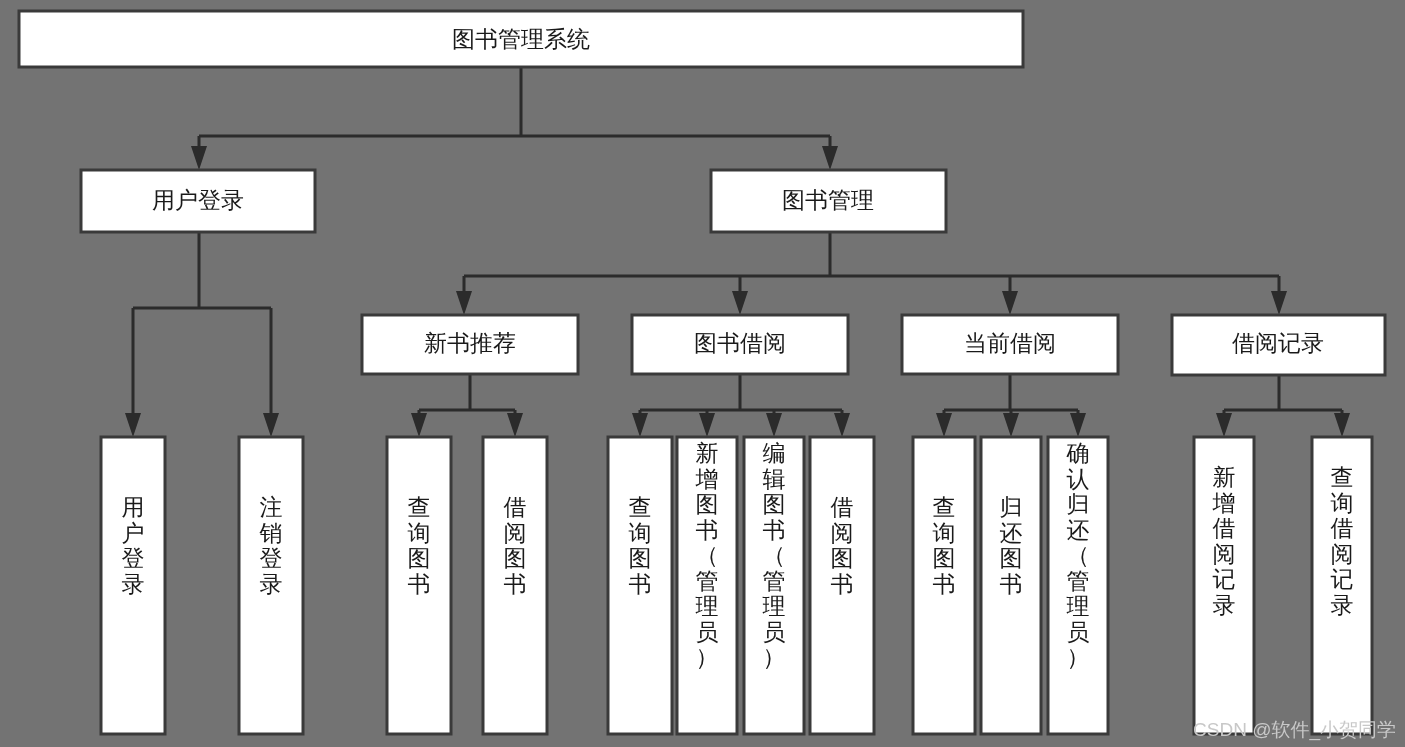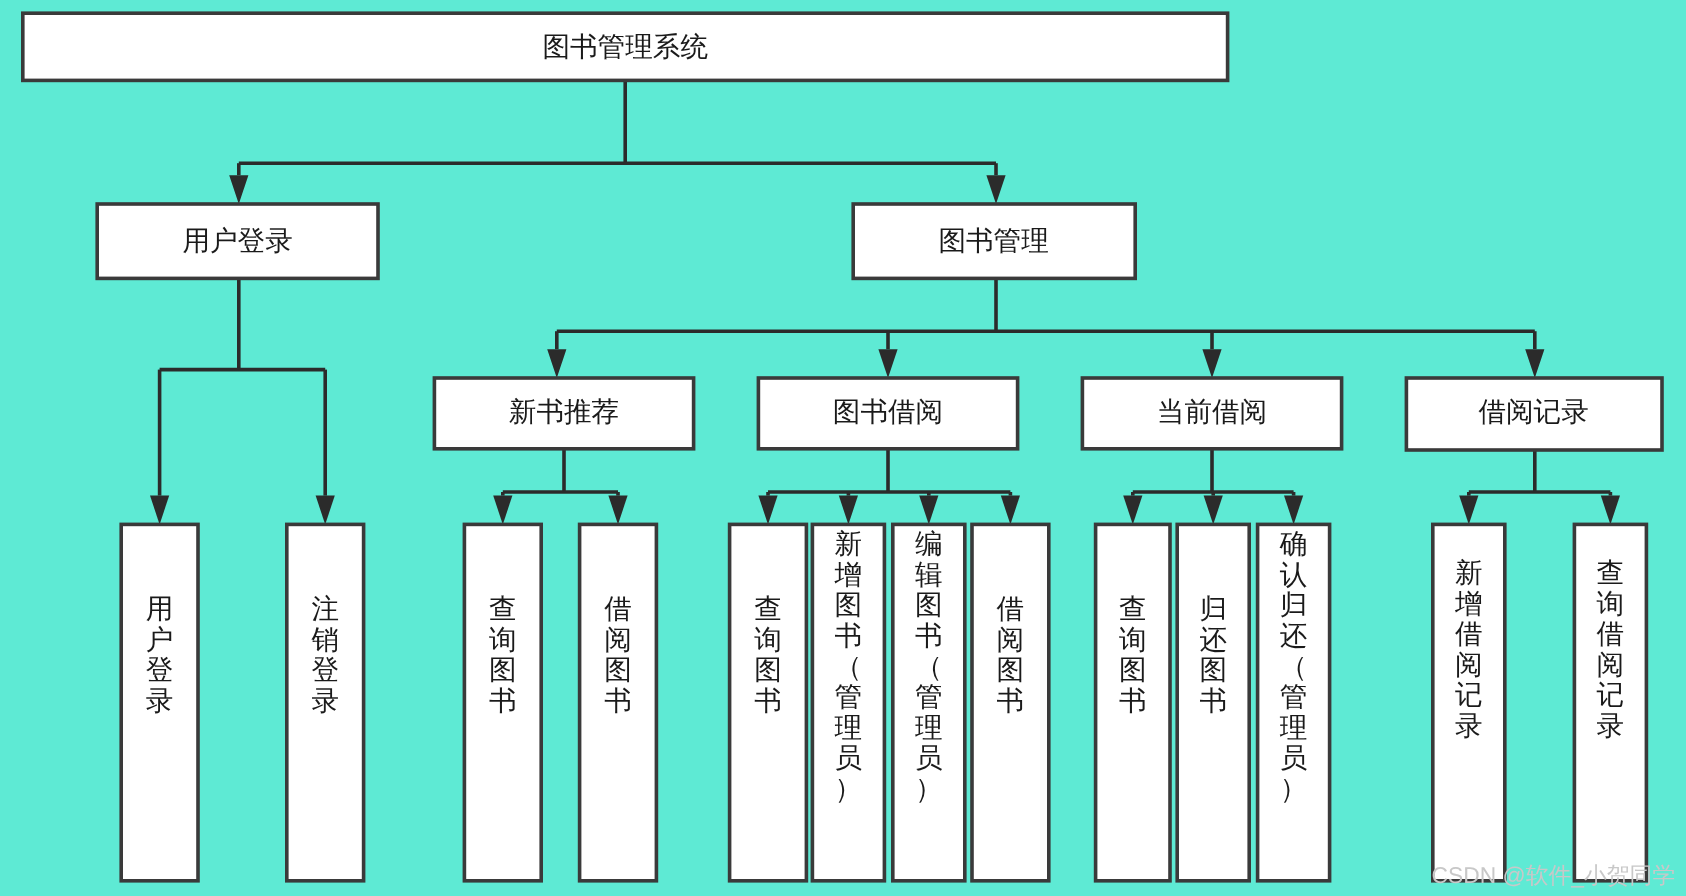--- a/index.html
+++ b/index.html
@@ -8,21 +8,21 @@
     padding: 0;
     background: #ffffff;
   }
   body {
     font-family: "Liberation Sans", "DejaVu Sans", sans-serif;
   }
   #diagram-root {
     position: relative;
     width: 1405px;
     height: 747px;
-    background: #5eead4;
+    background: #737373;
     overflow: hidden;
   }
   svg#tree-svg {
     position: absolute;
     top: 0;
     left: 0;
     width: 1405px;
     height: 747px;
     display: block;
   }

